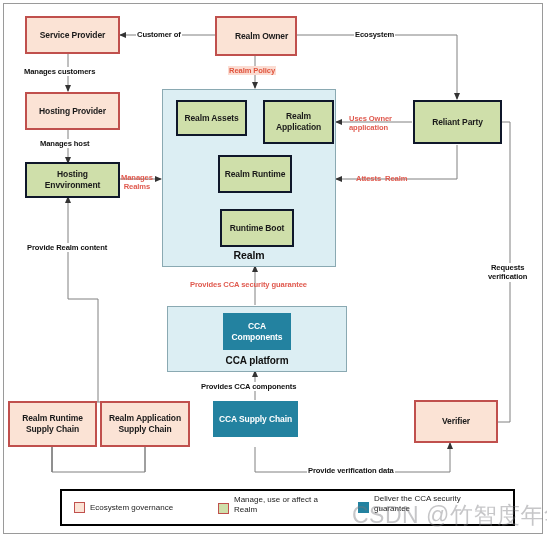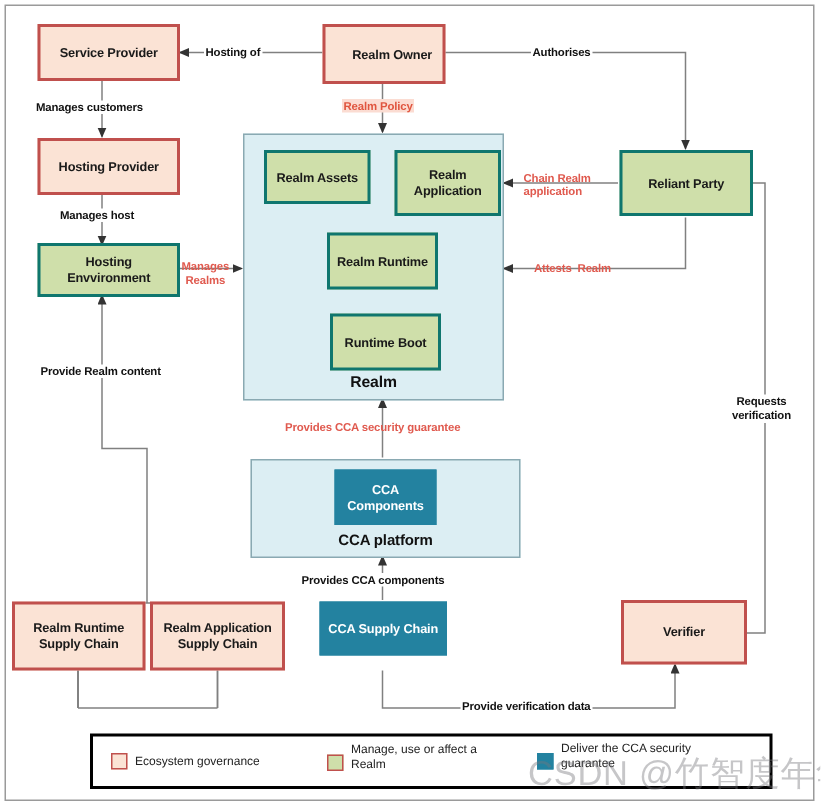--- a/index.html
+++ b/index.html
@@ -36,21 +36,21 @@
     color: #1a1a1a;
     letter-spacing: -0.1px;
     padding: 1px;
   }
   .peach {
     background: #fbe3d5;
     border: 2px solid #c0504d;
   }
   .green {
     background: #cfdfaa;
-    border: 2px solid #0f766e;
+    border: 2px solid #0f172a;
   }
   .teal {
     background: #2382a0;
     border: 1px solid #2382a0;
     color: #ffffff;
   }
   .lightblue-container {
     background: #dceef3;
     border: 1px solid #8aa9b2;
     color: #1a1a1a;
@@ -244,34 +244,34 @@
 
   <div class="node peach" style="left:100px; top:401px; width:90px; height:46px; white-space:pre-line;">
     <span>Realm Application
 Supply Chain</span>
   </div>
 
   <div class="node peach" style="left:414px; top:400px; width:84px; height:43px;">
     <span>Verifier</span>
   </div>
 
-  <div class="elabel" style="left:136px; top:30px;">Hosting of</div>
-
-  <div class="elabel" style="left:354px; top:30px;">Authorises</div>
+  <div class="elabel" style="left:136px; top:30px;">Customer of</div>
+
+  <div class="elabel" style="left:354px; top:30px;">Ecosystem</div>
 
   <div class="elabel" style="left:23px; top:67px;">Manages customers</div>
 
   <div class="elabel" style="left:39px; top:139px;">Manages host</div>
 
   <div class="elabel red nobg" style="left:120px; top:173px; text-align:center;">Manages
 Realms</div>
 
   <div class="elabel redchip" style="left:228px; top:66px;">Realm Policy</div>
 
-  <div class="elabel red nobg" style="left:348px; top:114px;">Chain Realm
+  <div class="elabel red nobg" style="left:348px; top:114px;">Uses Owner
 application</div>
 
   <div class="elabel red nobg" style="left:355px; top:174px;">Attests  Realm</div>
 
   <div class="elabel" style="left:26px; top:243px;">Provide Realm content</div>
 
   <div class="elabel red nobg" style="left:189px; top:280px;">Provides CCA security guarantee</div>
 
   <div class="elabel" style="left:200px; top:382px;">Provides CCA components</div>
 

